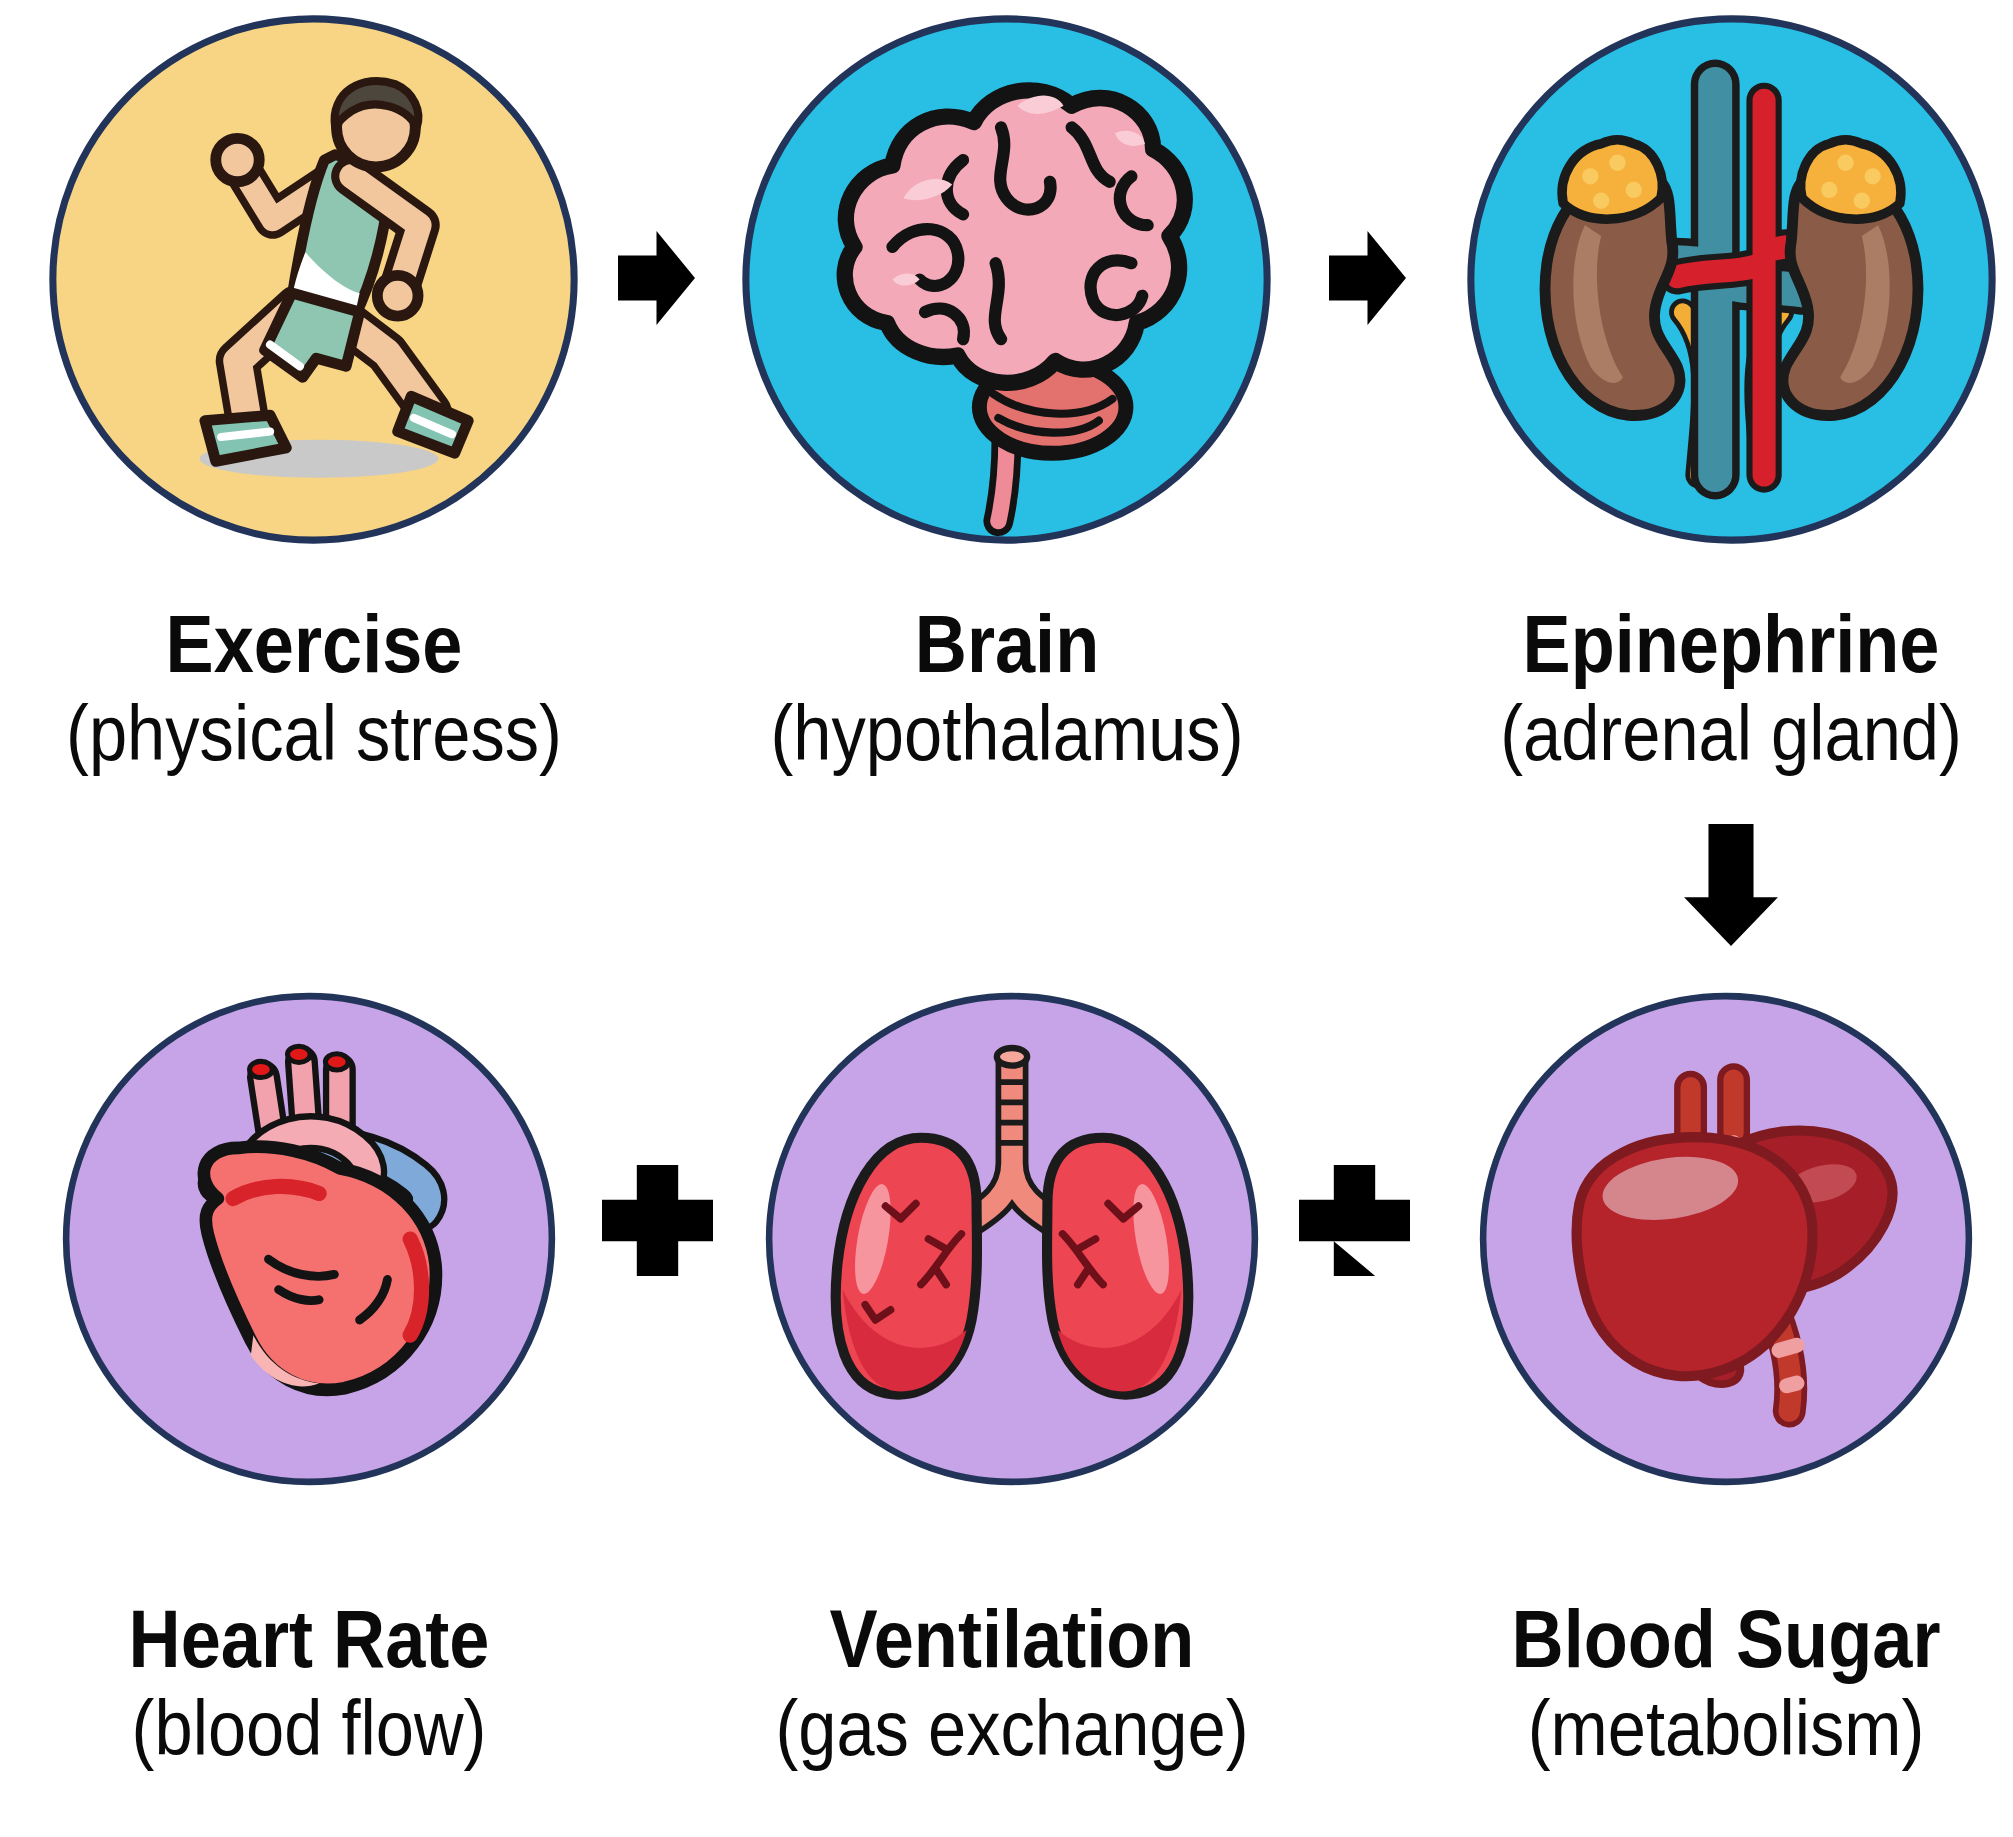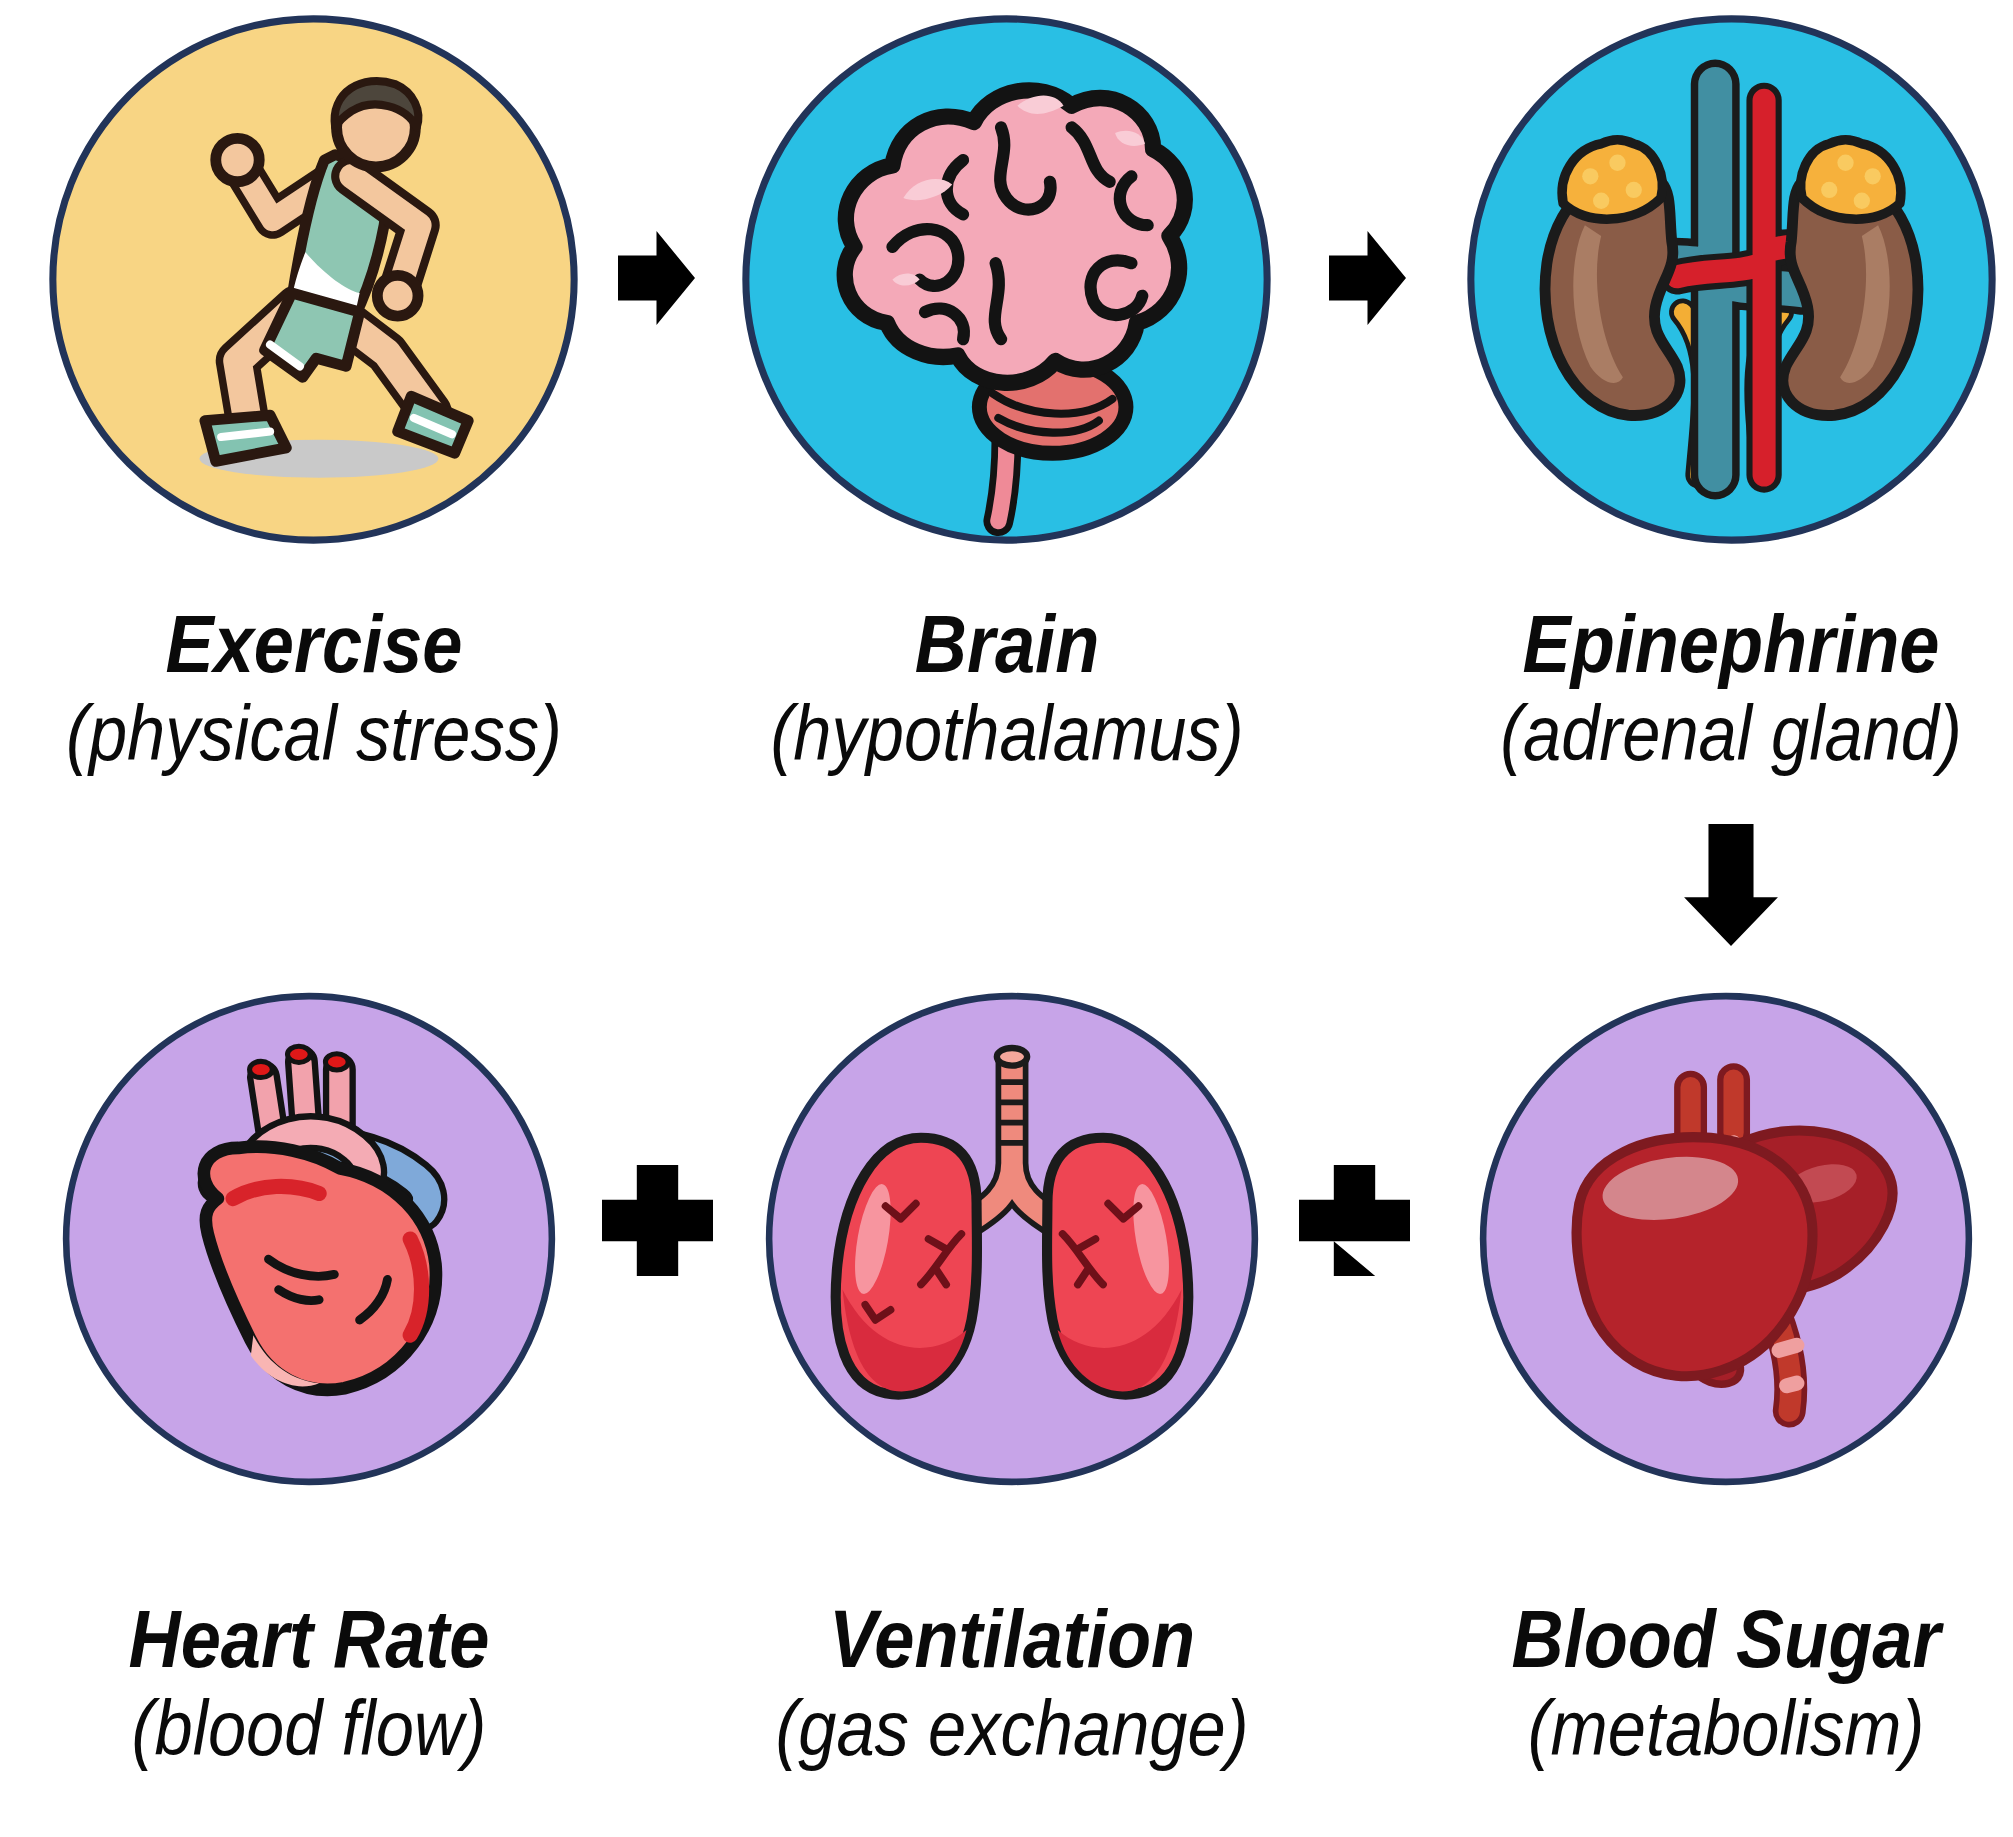--- a/index.html
+++ b/index.html
@@ -2,21 +2,20 @@
 <html style="font-size:15px"><head>
 <meta charset="utf-8">
 <style>
   html,body{margin:0;padding:0;background:#ffffff;}
   .canvas{
     position:relative;
     width:2013px;height:1837px;
     background:#ffffff;
     font-family:"Liberation Sans", sans-serif;
     overflow:hidden;
-    font-style:italic;
   }
   .node{position:absolute;margin:0;}
   .node svg.disc{width:100%;height:100%;display:block;}
   .ring{stroke:#223459;stroke-width:2.6;}
   .caption{
     position:absolute;width:712px;text-align:center;color:#0a0a0a;
     transform:scaleX(0.88);transform-origin:50% 0;
   }
   .caption .t{font-weight:bold;font-size:82px;line-height:1.08;white-space:nowrap;}
   .caption .s{font-weight:normal;font-size:78px;line-height:1.15;white-space:nowrap;}

